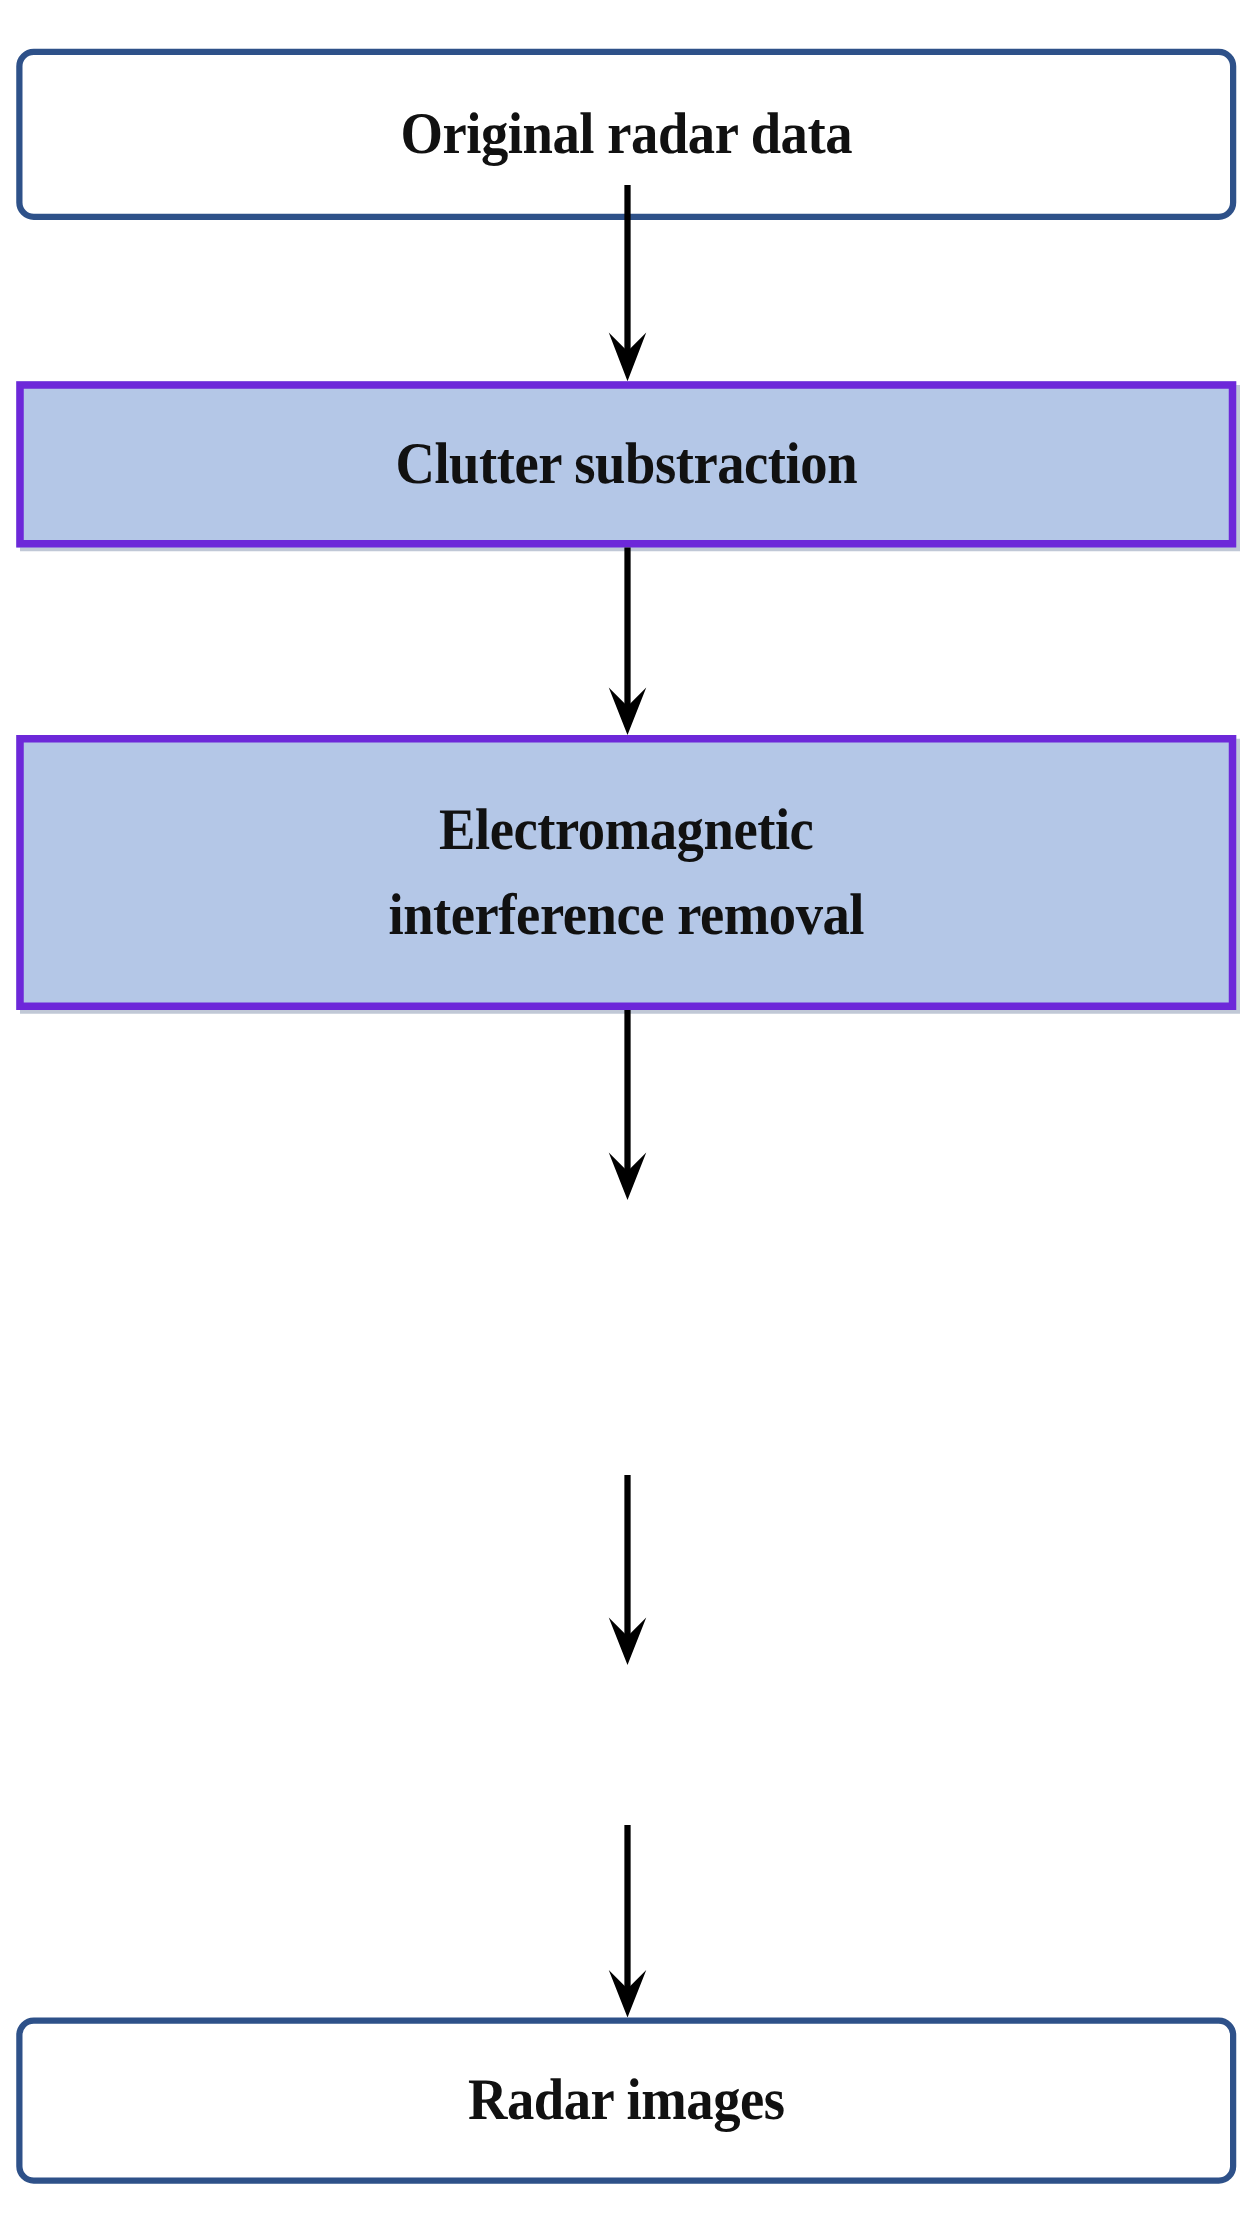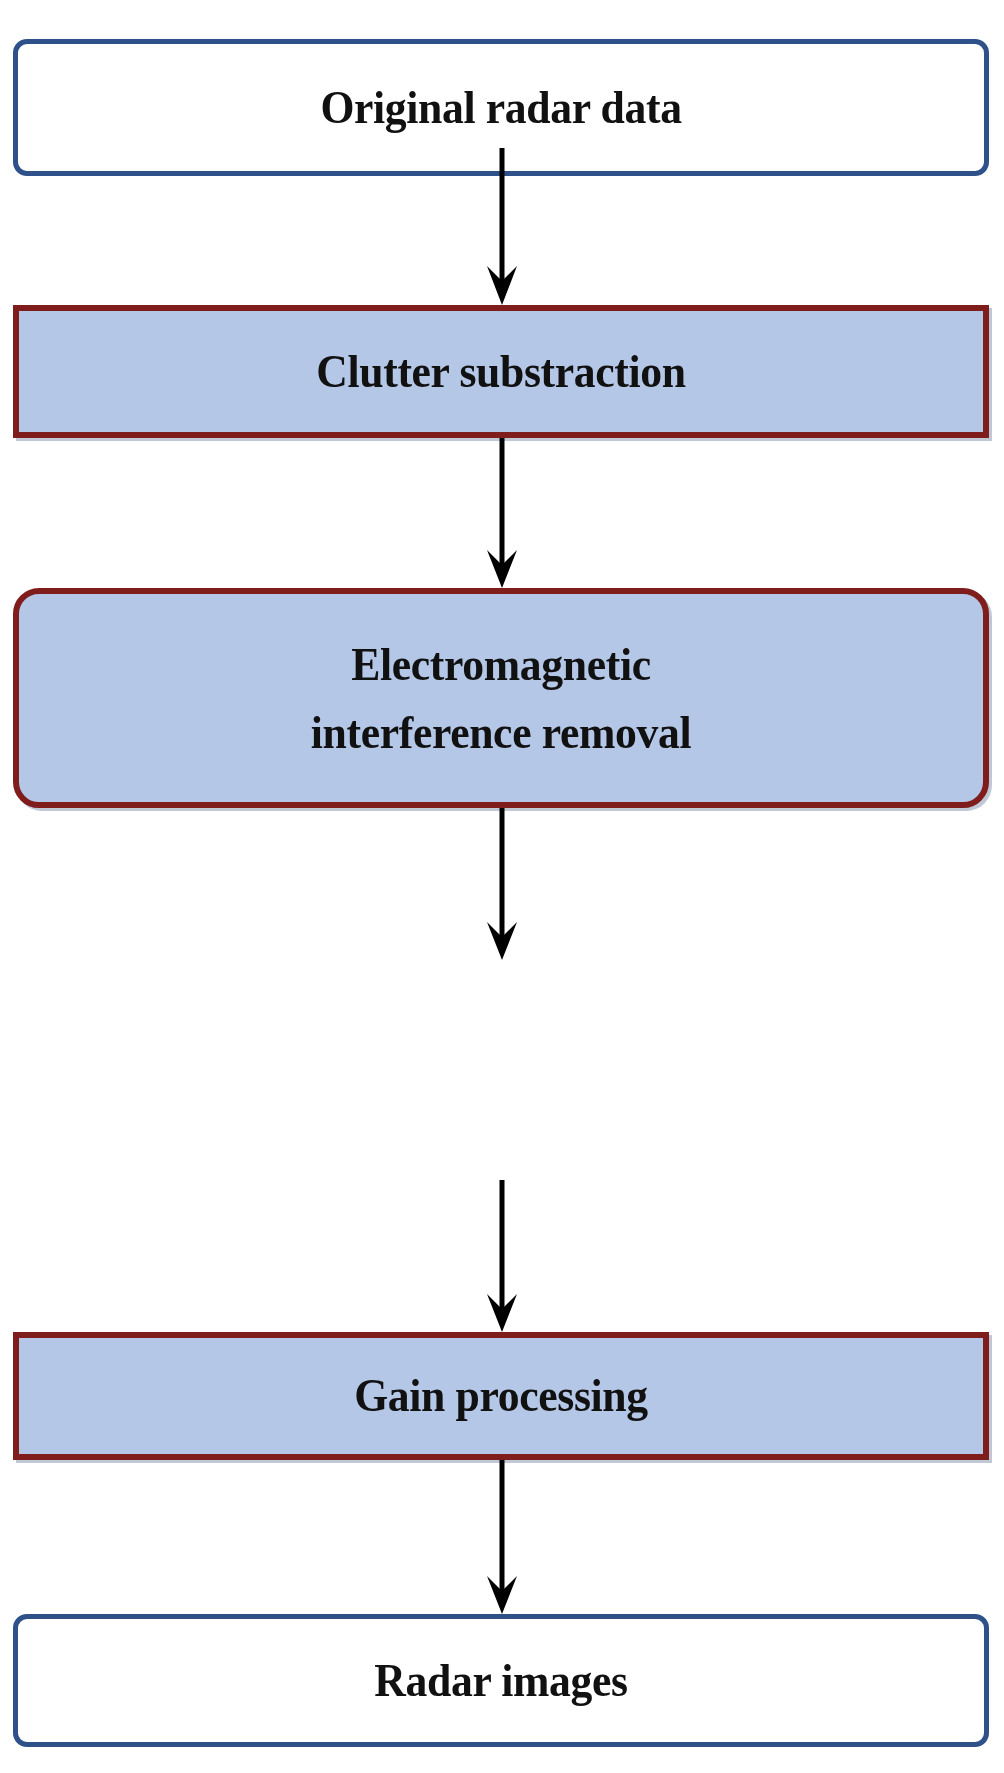--- a/index.html
+++ b/index.html
@@ -45,21 +45,21 @@
     border: 5px solid #2E5189;
     border-radius: 14px;
   }
   .node.terminal .node-label {
     font-size: 47px;
   }
 
   
   .node.process {
     background: #B4C7E7;
-    border: 6px solid #7f1d1d;
+    border: 6px solid #6d28d9;
     border-radius: 0;
     box-shadow: 3px 3px 0 0 rgba(140,155,180,0.55);
   }
   .node.process .node-label {
     font-size: 47px;
   }
   .node.process.two-line .node-label {
     line-height: 1.45;
   }
 
@@ -95,43 +95,40 @@
     <span class="node-label">Clutter substraction</span>
   </div>
 
   <div class="arrow" style="left:479px; top:438px; height:150px;">
     <svg viewBox="0 0 46 150" preserveAspectRatio="none">
       <line x1="23" y1="0" x2="23" y2="142" stroke="#000000" stroke-width="5"></line>
       <path d="M 8 112 L 23 150 L 38 112 L 23 127 Z" fill="#000000"></path>
     </svg>
   </div>
 
-  <div class="node process two-line" style="left:13px; top:588px; width:976px; height:220px;border-radius:26px;">
+  <div class="node process two-line" style="left:13px; top:588px; width:976px; height:220px;">
     <span class="node-label">Electromagnetic
 interference removal</span>
   </div>
 
   <div class="arrow" style="left:479px; top:808px; height:152px;">
     <svg viewBox="0 0 46 152" preserveAspectRatio="none">
       <line x1="23" y1="0" x2="23" y2="144" stroke="#000000" stroke-width="5"></line>
       <path d="M 8 114 L 23 152 L 38 114 L 23 129 Z" fill="#000000"></path>
     </svg>
   </div>
 
 
   <div class="arrow" style="left:479px; top:1180px; height:152px;">
     <svg viewBox="0 0 46 152" preserveAspectRatio="none">
       <line x1="23" y1="0" x2="23" y2="144" stroke="#000000" stroke-width="5"></line>
       <path d="M 8 114 L 23 152 L 38 114 L 23 129 Z" fill="#000000"></path>
     </svg>
   </div>
 
-  <div class="node process" style="left:13px; top:1332px; width:976px; height:128px;">
-    <span class="node-label">Gain processing</span>
-  </div>
 
   <div class="arrow" style="left:479px; top:1460px; height:154px;">
     <svg viewBox="0 0 46 154" preserveAspectRatio="none">
       <line x1="23" y1="0" x2="23" y2="146" stroke="#000000" stroke-width="5"></line>
       <path d="M 8 116 L 23 154 L 38 116 L 23 131 Z" fill="#000000"></path>
     </svg>
   </div>
 
   <div class="node terminal" style="left:13px; top:1614px; width:976px; height:133px;justify-content:center;">
     <span class="node-label">Radar images</span>

